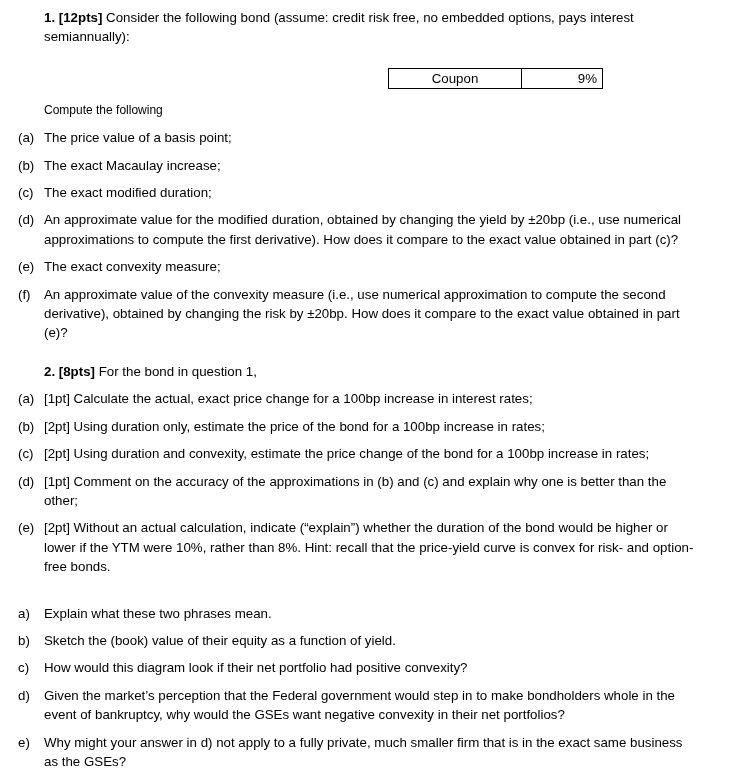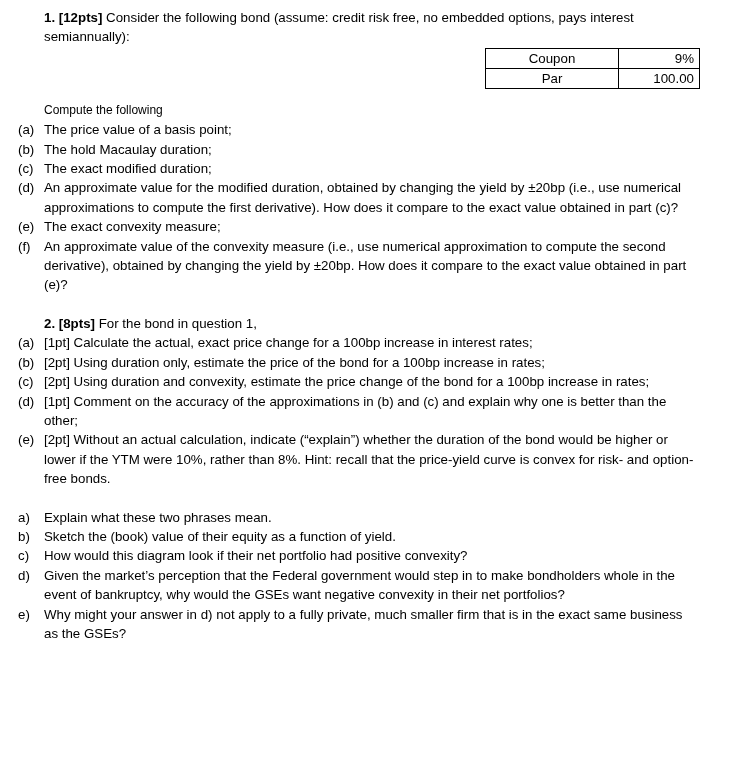--- a/index.html
+++ b/index.html
@@ -47,35 +47,35 @@
     margin: 0;
   }
   .list li .marker {
     position: absolute;
     left: 0;
     top: 0;
     width: 24px;
     text-align: left;
     white-space: pre;
   }
-  .list .body { display: block; }
+  .list .body { display: block; margin-top: 8px; }
 
   
   .plainline {
     padding-left: 26px;
     font-size: 12px;
     line-height: 19.4px;
   }
 
   
   .table-wrap {
     display: flex;
-    justify-content: flex-end;
+    justify-content: center;
     padding-left: 273px;
-    margin-top: 1px;
+    margin-top: 21px;
   }
   table.bond {
     border-collapse: collapse;
     font-size: 13.3px;
     table-layout: fixed;
   }
   table.bond td {
     border: 1px solid #000000;
     height: 19px;
     padding: 0 5px;
@@ -127,56 +127,52 @@
   <div class="qblock">
     <p class="qhead"><span class="lead">1.</span><span class="lead">&nbsp;</span><span class="lead">[12pts]</span><span> Consider the following bond (assume: credit risk free, no embedded options, pays interest semiannually):</span></p>
 
     <div class="table-wrap">
       <table class="bond">
         <tbody>
           <tr>
             <td class="label">Coupon</td>
             <td class="value">9%</td>
           </tr>
-          <tr>
-            <td class="label">Par</td>
-            <td class="value">100.00</td>
-          </tr>
         </tbody>
       </table>
     </div>
 
     <div class="spacer-sm"></div>
 
     <div class="plainline">Compute the following</div>
 
     <ul class="list">
       <li>
         <span class="marker">(a)</span>
         <span class="body">The price value of a basis point;</span>
       </li>
       <li>
         <span class="marker">(b)</span>
-        <span class="body">The hold Macaulay duration;</span>
+        <span class="body">The exact Macaulay increase;</span>
       </li>
       <li>
         <span class="marker">(c)</span>
         <span class="body">The exact modified duration;</span>
       </li>
       <li>
         <span class="marker">(d)</span>
         <span class="body">An approximate value for the modified duration, obtained by changing the yield by ±20bp (i.e., use numerical approximations to compute the first derivative). How does it compare to the exact value obtained in part (c)?</span>
       </li>
       <li>
         <span class="marker">(e)</span>
         <span class="body">The exact convexity measure;</span>
       </li>
       <li>
         <span class="marker">(f)</span>
-        <span class="body">An approximate value of the convexity measure (i.e., use numerical approximation to compute the second derivative), obtained by changing the yield by ±20bp. How does it compare to the exact value obtained in part (e)?</span>
+        <span class="body">An approximate value of the convexity measure (i.e., use numerical approximation to compute the second derivative), obtained by changing the risk by ±20bp. How does it compare to the exact value obtained in part (e)?</span>
       </li>
     </ul>
   </div>
 
   <div class="spacer"></div>
 
   <div class="qblock">
     <p class="qhead"><span class="lead">2.</span><span class="lead">&nbsp;</span><span class="lead">[8pts]</span><span> For the bond in question 1,</span></p>
 
     <ul class="list">

